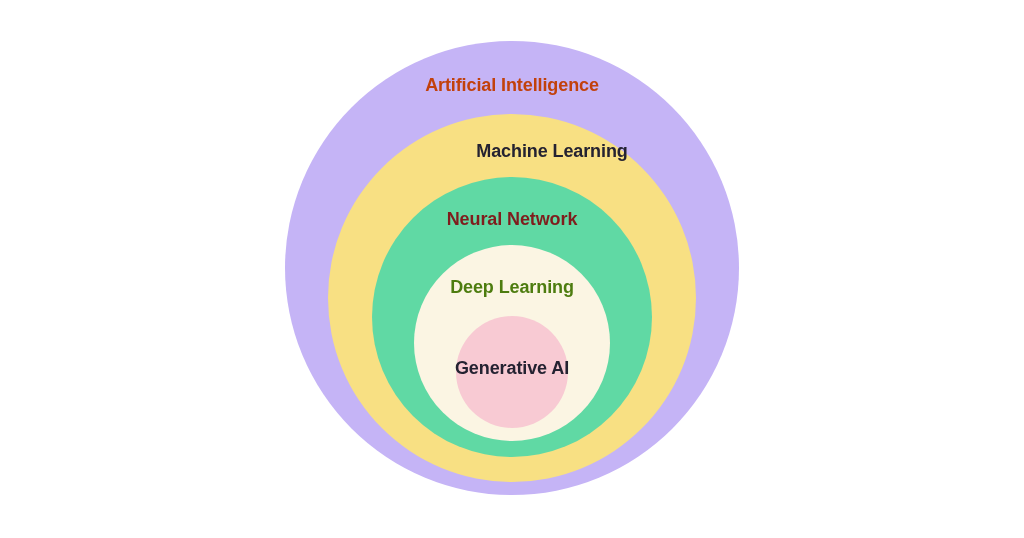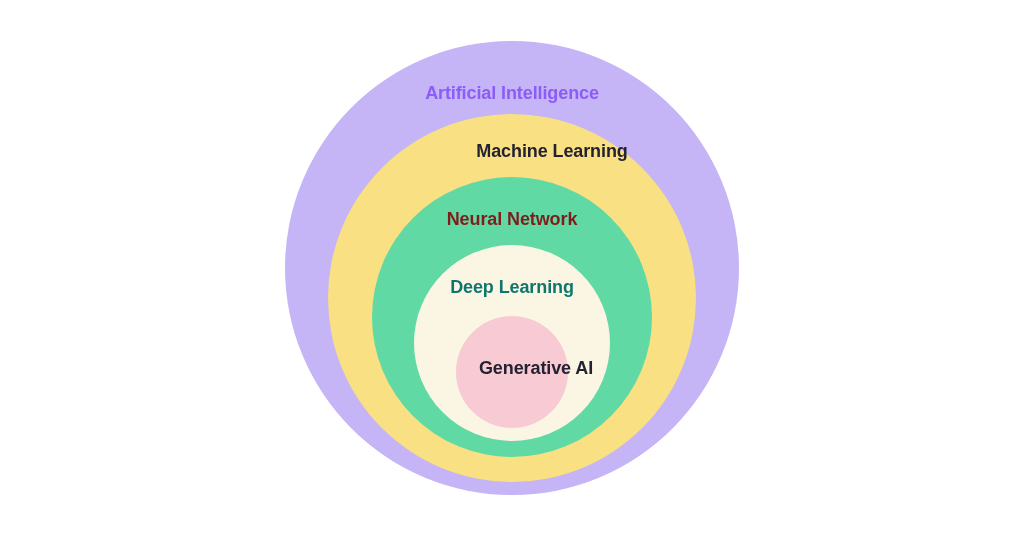--- a/index.html
+++ b/index.html
@@ -36,43 +36,43 @@
     line-height: 22px;
     letter-spacing: -0.1px;
     white-space: nowrap;
   }
   .label-ai    { top: 74px;  }
   .label-ml    { top: 140px; }
   .label-nn    { top: 208px; }
   .label-dl    { top: 276px; }
   .label-genai {
     top: 357px;
-    left: 476px;
+    left: 452px;
     width: 120px;
     white-space: normal;
   }
 </style>
 </head>
 <body>
 
 <div class="canvas">
 
   <div class="ring ring-ai" style="background-color: rgb(197, 180, 246);"></div>
 
   <div class="ring ring-ml" style="background-color: rgb(248, 224, 131);"></div>
 
   <div class="ring ring-nn" style="background-color: rgb(96, 217, 164);"></div>
 
   <div class="ring ring-dl" style="background-color: rgb(251, 245, 227);"></div>
 
   <div class="ring ring-genai" style="background-color: rgb(248, 202, 211);"></div>
 
-  <div class="ring-label label-ai" style="color: #8b5cf6; margin-top: 8px;">Artificial Intelligence</div>
+  <div class="ring-label label-ai" style="color: #c2410c;">Artificial Intelligence</div>
 
   <div class="ring-label label-ml" style="color: rgb(36, 34, 49); padding-left: 40px;">Machine Learning</div>
 
   <div class="ring-label label-nn" style="color: #7f1d1d;">Neural Network</div>
 
-  <div class="ring-label label-dl" style="color: #0f766e;">Deep Learning</div>
+  <div class="ring-label label-dl" style="color: #4d7c0f;">Deep Learning</div>
 
   <div class="ring-label label-genai" style="color: rgb(36, 34, 49);">Generative AI</div>
 
 </div>
 
 </body></html>

